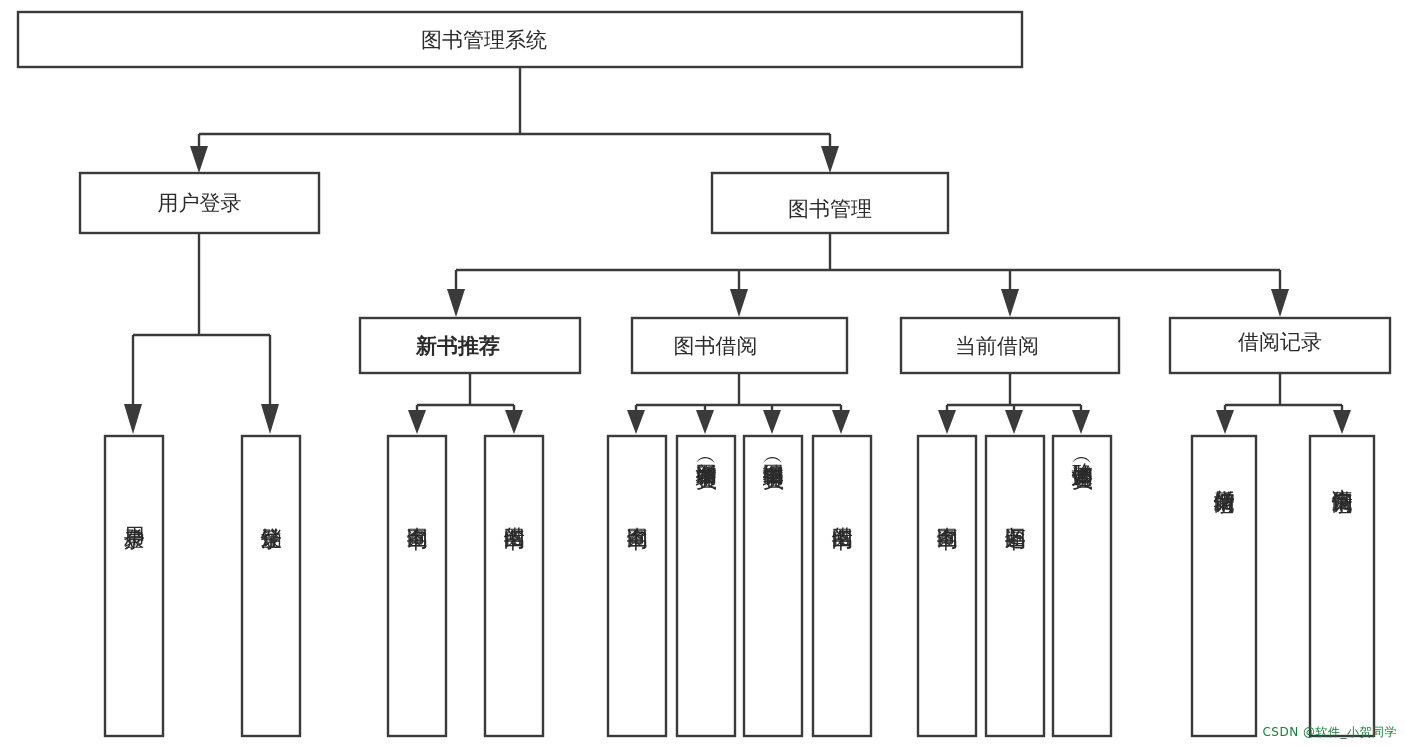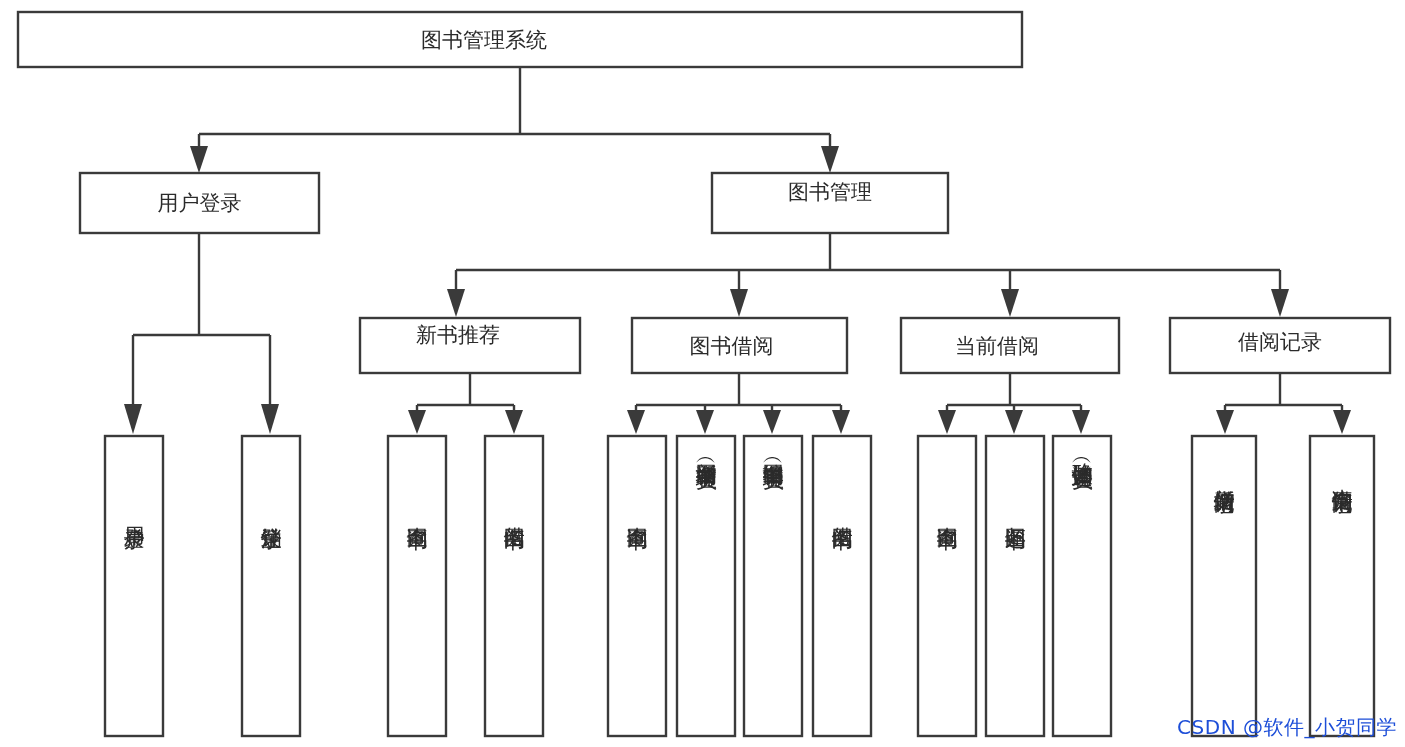--- a/index.html
+++ b/index.html
@@ -65,22 +65,22 @@
     justify-content: center;
     font-size: 21px;
     color: #2b2b2b;
     pointer-events: none;
     white-space: nowrap;
   }
   .watermark {
     position: absolute;
     right: 8px;
     bottom: 6px;
-    font-size: 20px;
-    color: #1d4ed8;
+    font-size: 12px;
+    color: #15803d;
     letter-spacing: 0.5px;
     white-space: nowrap;
   }
 </style>
 </head>
 <body>
 
 <div id="diagram-root">
 
   <svg class="diagram-canvas" viewBox="0 0 1405 747">
@@ -176,25 +176,25 @@
 
       <rect class="node-box" x="1192" y="436" width="64" height="300"></rect>
       <rect class="node-box" x="1310" y="436" width="64" height="300"></rect>
     </g>
   </svg>
 
   <div class="hlabel" style="left:18px; top:12px; width:932px; height:55px;">图书管理系统</div>
 
   <div class="hlabel" style="left:80px; top:173px; width:239px; height:60px;">用户登录</div>
 
-  <div class="hlabel" style="left:712px; top:162px; width:236px; height:60px;">图书管理</div>
-
-  <div class="hlabel" style="left:360px; top:307px; width:196px; height:55px;">新书推荐</div>
-
-  <div class="hlabel" style="left:624px; top:318px; width:215px; height:55px;">图书借阅</div>
+  <div class="hlabel" style="left:712px; top:179px; width:236px; height:60px;">图书管理</div>
+
+  <div class="hlabel" style="left:360px; top:318px; width:196px; height:55px;font-weight:bold;">新书推荐</div>
+
+  <div class="hlabel" style="left:608px; top:318px; width:215px; height:55px;">图书借阅</div>
 
   <div class="hlabel" style="left:901px; top:318px; width:192px; height:55px;">当前借阅</div>
 
   <div class="hlabel" style="left:1170px; top:318px; width:220px; height:48px;">借阅记录</div>
 
   <div class="vlabel-wrap" style="left:105px; top:436px; width:58px; height:300px;">
     <span class="vlabel-text" style="margin-top:74px;">用户登录</span>
   </div>
 
   <div class="vlabel-wrap" style="left:242px; top:436px; width:58px; height:300px;">

